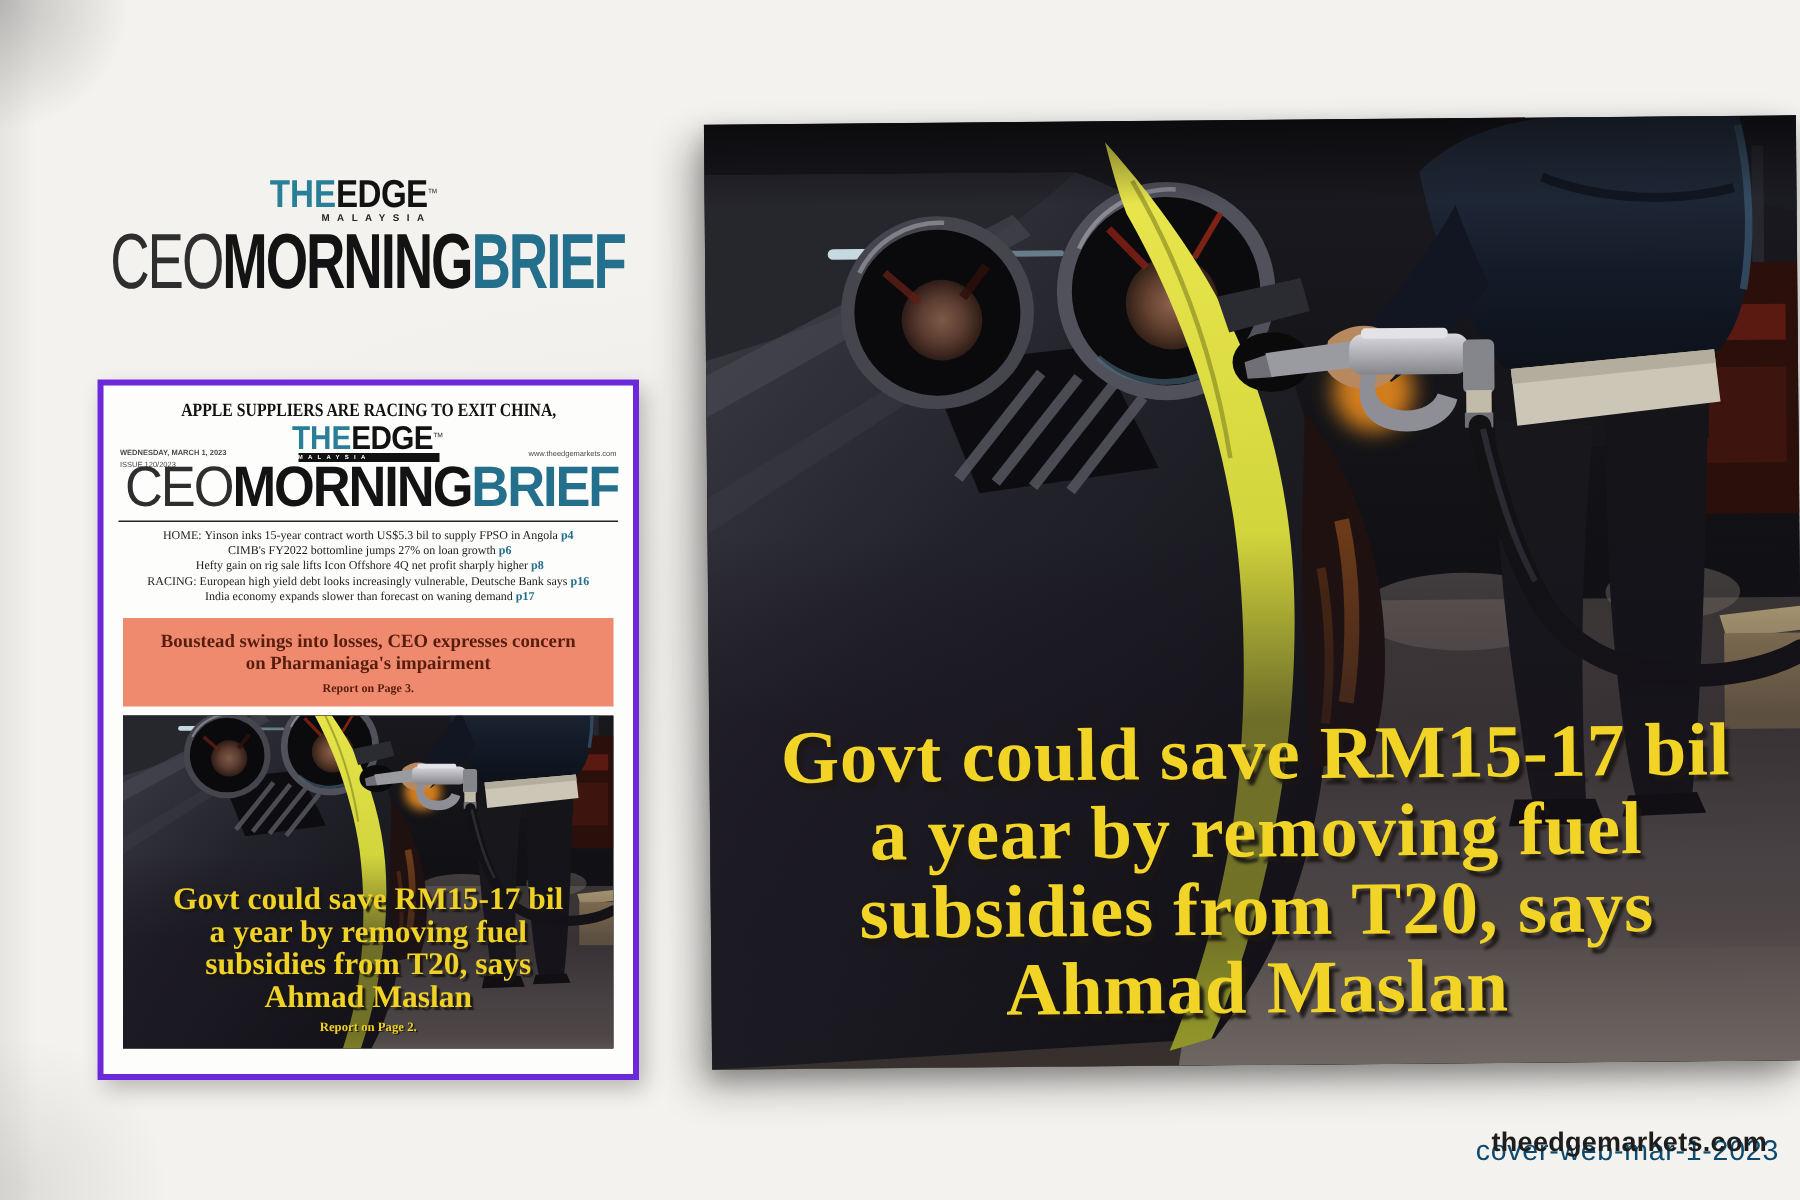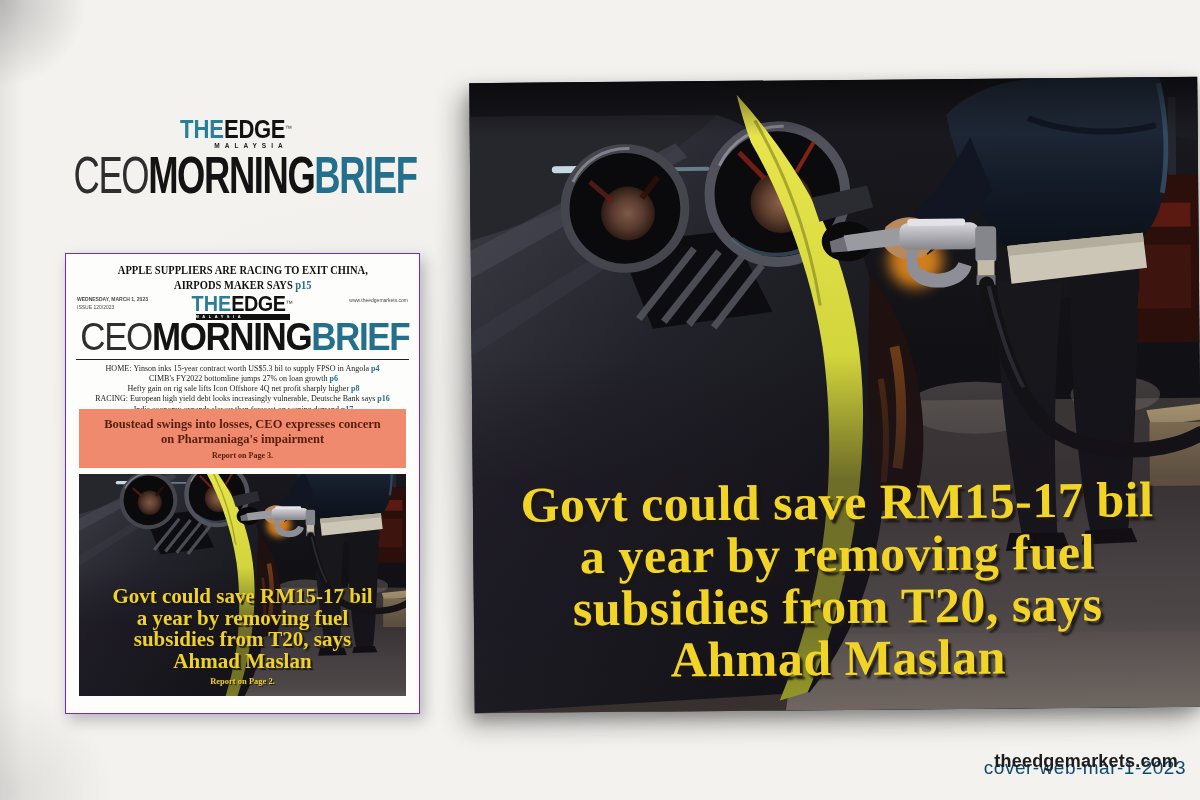--- a/index.html
+++ b/index.html
@@ -22,21 +22,21 @@
   .t-tm{font-size:8px;vertical-align:top;color:#444;}
   .malaysia-line{font-size:6.5px;letter-spacing:5px;color:#222;font-weight:700;margin:0 0 3px 30px;}
   .cmb-line{font-size:52px;line-height:46px;}
   .cmb-line .cond{transform:scaleX(.70);}
   .t-ceo{font-weight:300;color:#2e2e2e;letter-spacing:-2px;}
   .t-morning{font-weight:900;color:#131313;letter-spacing:-2px;}
   .t-brief{font-weight:900;color:#236f8c;letter-spacing:-2px;}
 
   
   .thumb{position:absolute;left:65px;top:253px;width:353px;height:459px;background:#fdfdfc;
-         border:1px solid #6d28d9;box-shadow:4px 6px 14px rgba(0,0,0,.25);}
+         border:4px solid #6d28d9;box-shadow:4px 6px 14px rgba(0,0,0,.25);}
   .thumb-headline{margin-top:9px;text-align:center;font-family:"Liberation Serif",serif;
                   font-weight:700;font-size:12.5px;line-height:1.18;color:#121212;}
   .thumb-headline .cond{transform:scaleX(.84);}
   .teal-page{color:#236f8c;margin-left:3px;}
   .thumb-meta-left{position:absolute;left:11px;top:41px;font-size:5px;color:#4a4a4a;line-height:1.6;text-align:left;}
   .thumb-meta-left .d1{font-weight:700;}
   .thumb-meta-right{position:absolute;right:11px;top:43px;font-size:5px;color:#4a4a4a;}
   .thumb-edge{text-align:center;margin-top:1px;font-size:22px;line-height:20px;}
   .thumb-edge .cond{transform:scaleX(.9);}
   .thumb-edge-bar{width:94px;margin:0 auto;background:#111;color:#fff;font-size:4px;
@@ -217,21 +217,20 @@
 
   <div class="masthead">
     <div class="edge-line"><span class="cond"><span class="t-the">THE</span><span class="t-edge">EDGE</span><span class="t-tm">™</span></span></div>
     <div class="malaysia-line">MALAYSIA</div>
     <div class="cmb-line"><span class="cond"><span class="t-ceo">CEO</span><span class="t-morning">MORNING</span><span class="t-brief">BRIEF</span></span></div>
   </div>
 
   <div class="thumb">
     <div class="thumb-headline">
       <div><span class="cond">APPLE SUPPLIERS ARE RACING TO EXIT CHINA,</span></div>
-      <div><span class="cond"><span>AIRPODS MAKER SAYS</span><span class="teal-page">p15</span></span></div>
     </div>
     <div class="thumb-meta-left">
       <div class="d1">WEDNESDAY, MARCH 1, 2023</div>
       <div>ISSUE 120/2023</div>
     </div>
     <div class="thumb-meta-right">www.theedgemarkets.com</div>
     <div class="thumb-edge"><span class="cond"><span class="t-the">THE</span><span class="t-edge">EDGE</span><span class="t-tm">™</span></span></div>
     <div class="thumb-edge-bar">MALAYSIA</div>
     <div class="thumb-cmb"><span class="cond"><span class="t-ceo">CEO</span><span class="t-morning">MORNING</span><span class="t-brief">BRIEF</span></span></div>
     <div class="thumb-rule"></div>

